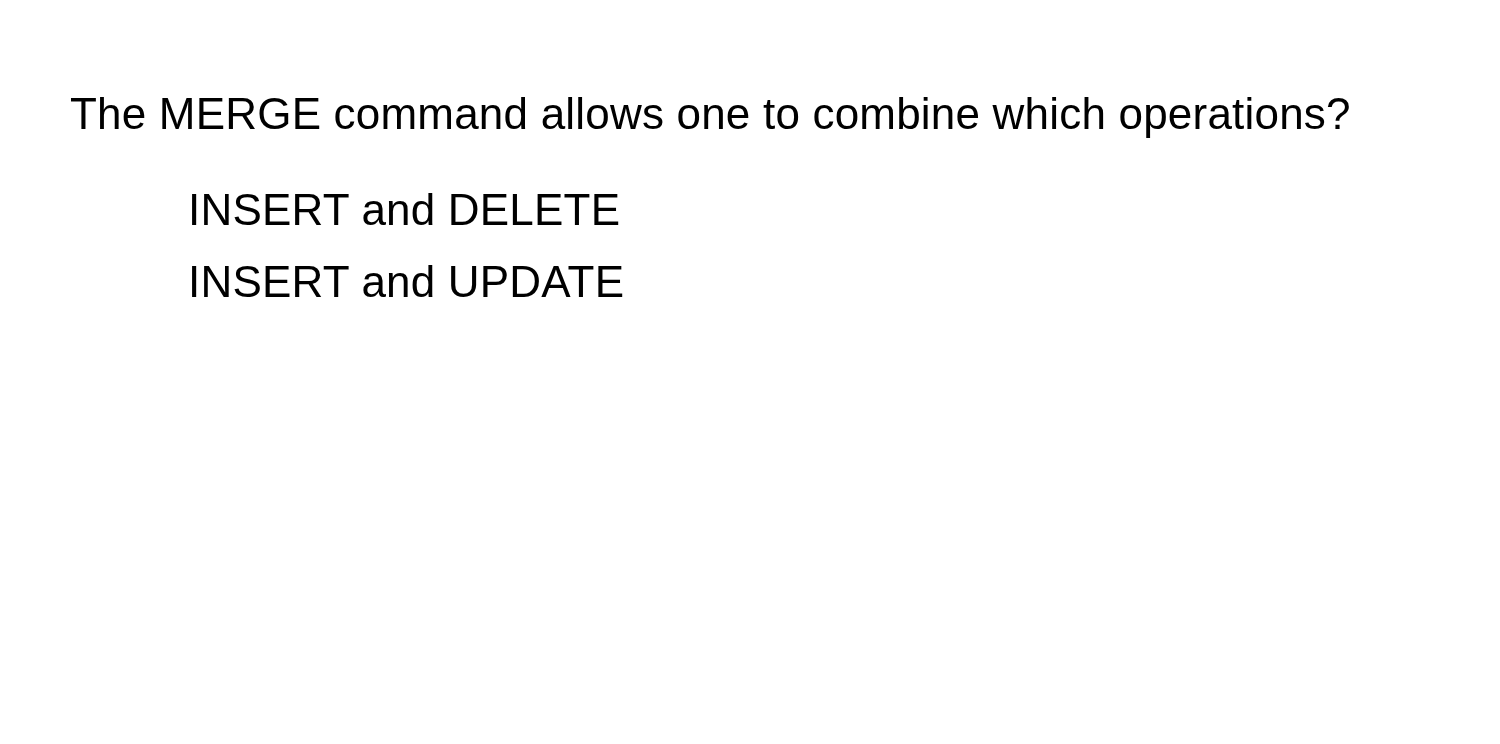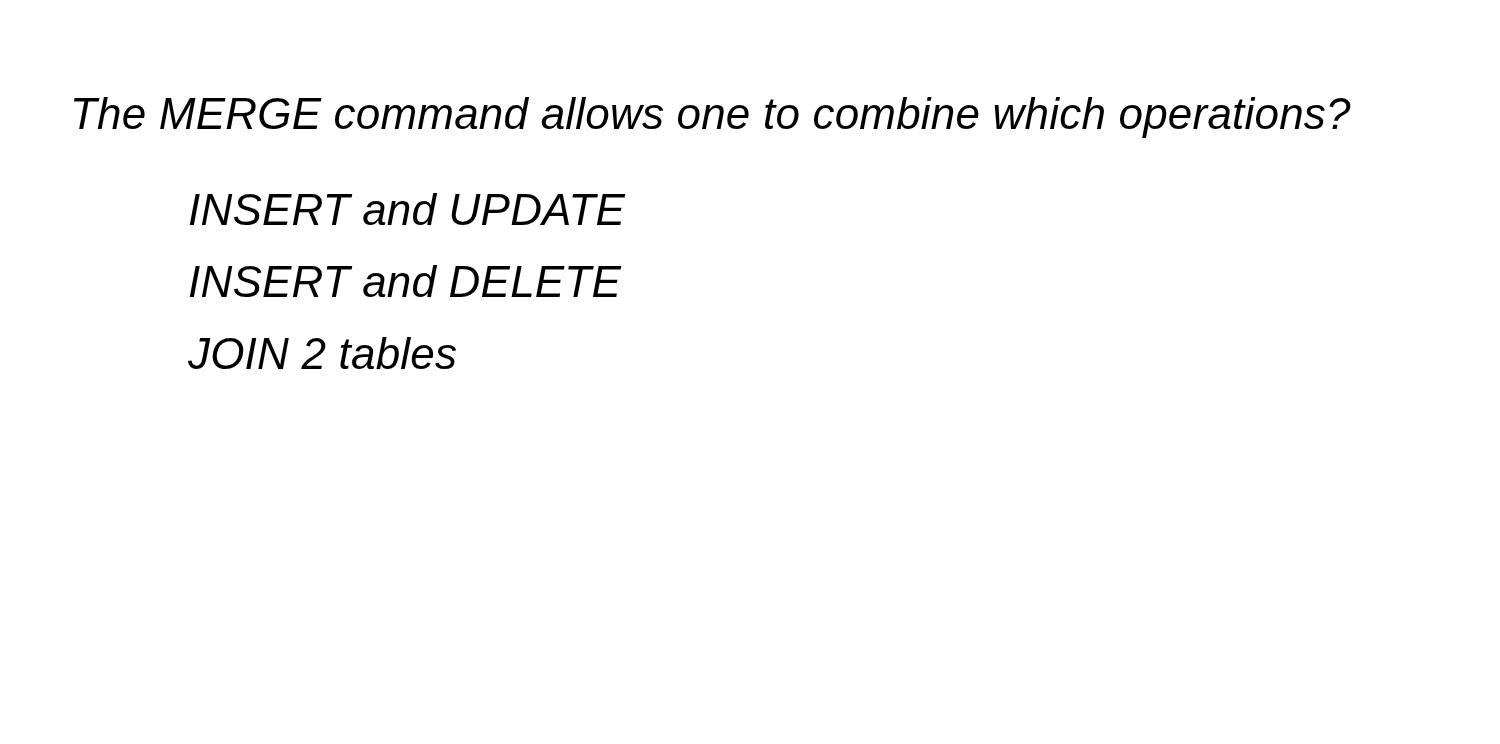--- a/index.html
+++ b/index.html
@@ -1,19 +1,18 @@
 <!DOCTYPE html>
 <html><head>
   <meta charset="utf-8">
   <style>
     * {
       margin: 0;
       padding: 0;
       box-sizing: border-box;
-      font-style: italic;
     }
     body {
       background: #ffffff;
       font-family: -apple-system, BlinkMacSystemFont, "Segoe UI", Helvetica, Arial, sans-serif;
       width: 1500px;
       height: 744px;
       padding: 80px 70px;
       color: #000000;
     }
     .question {
@@ -32,16 +31,15 @@
       font-weight: 400;
       margin-bottom: 8px;
       letter-spacing: 0.2px;
     }
   </style>
 </head>
 <body>
 
 <div class="question">The MERGE command allows one to combine which operations?</div>
 <div class="options">
+  <div class="option">INSERT and DELETE</div>
   <div class="option">INSERT and UPDATE</div>
-  <div class="option">INSERT and DELETE</div>
-  <div class="option">JOIN 2 tables</div>
 </div>
 
 </body></html>

